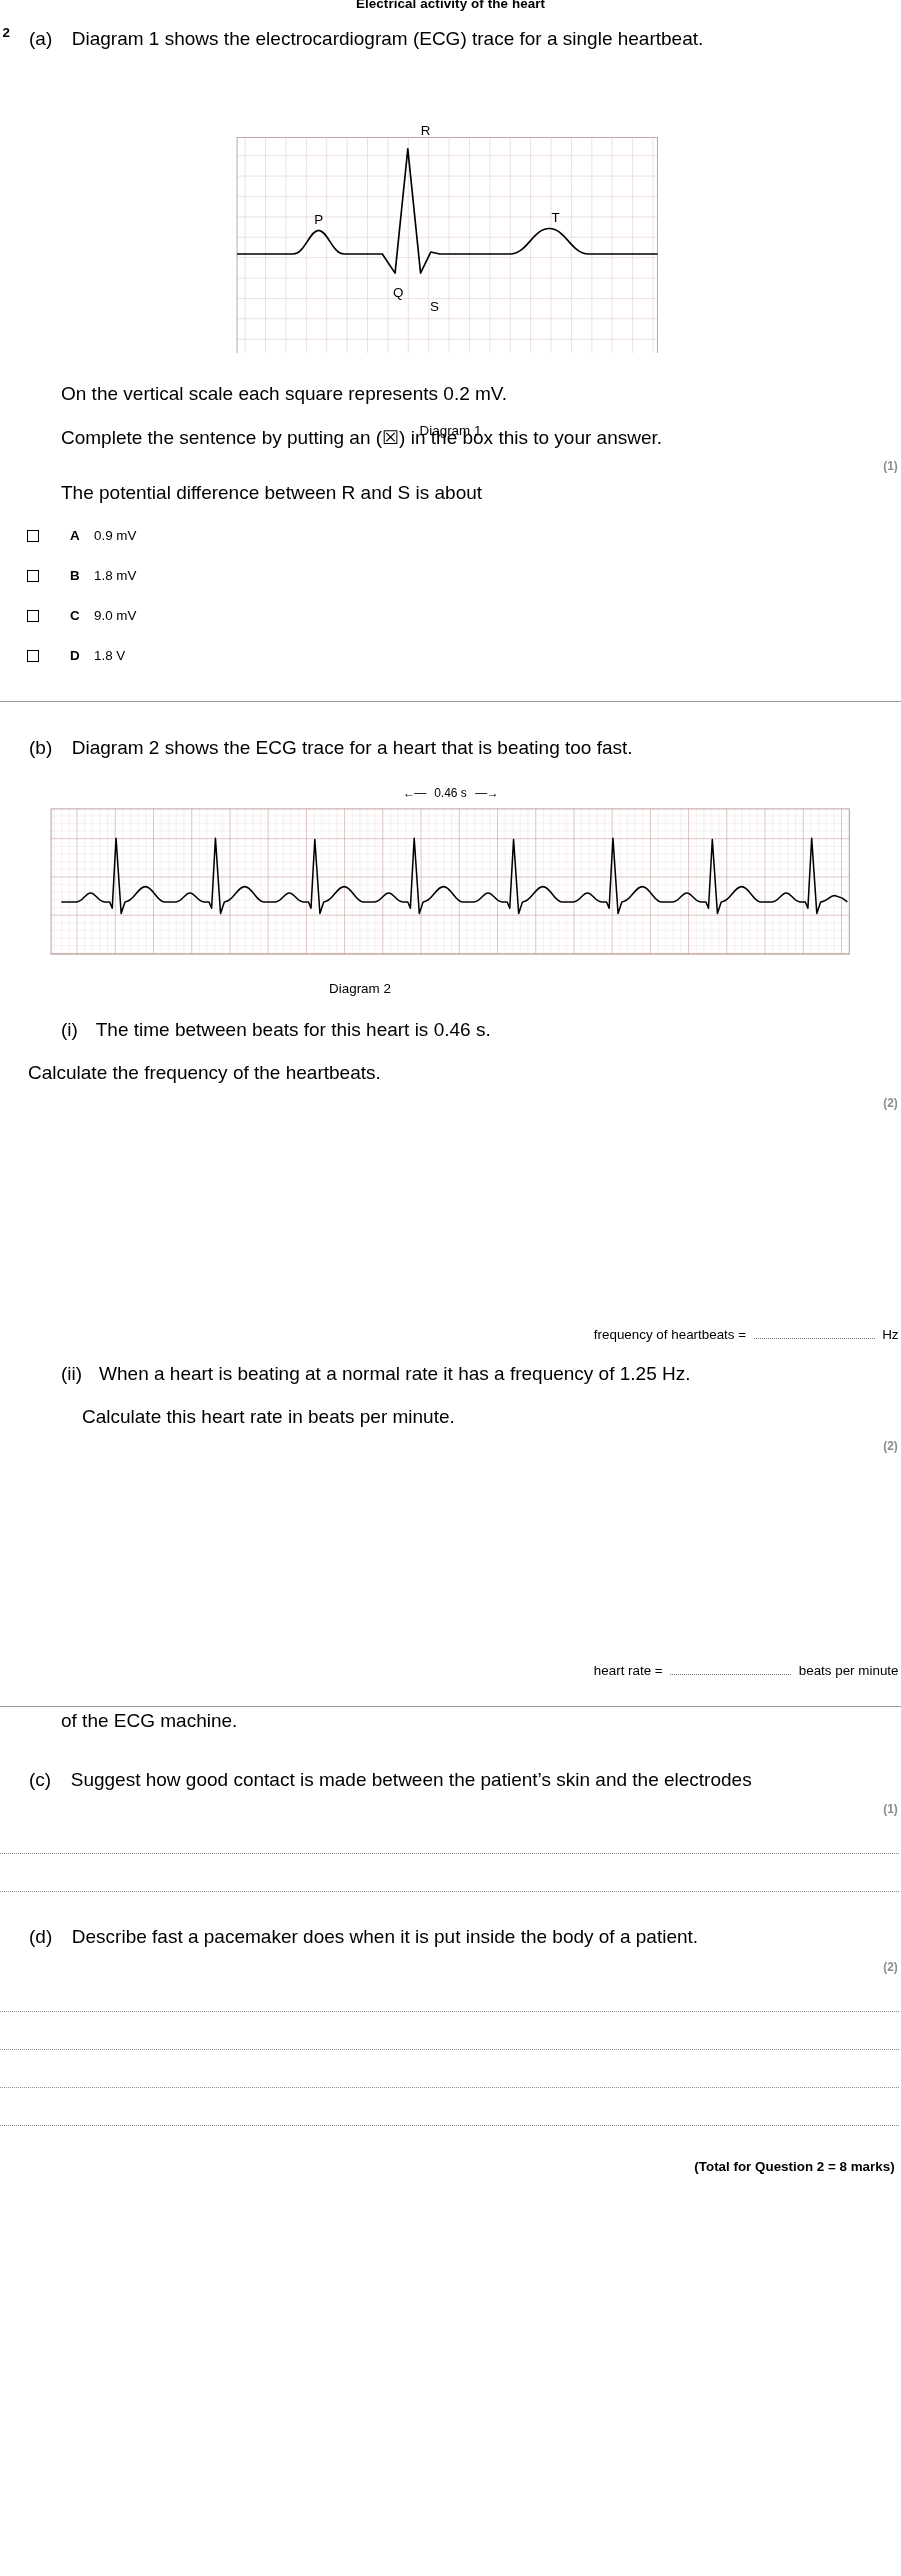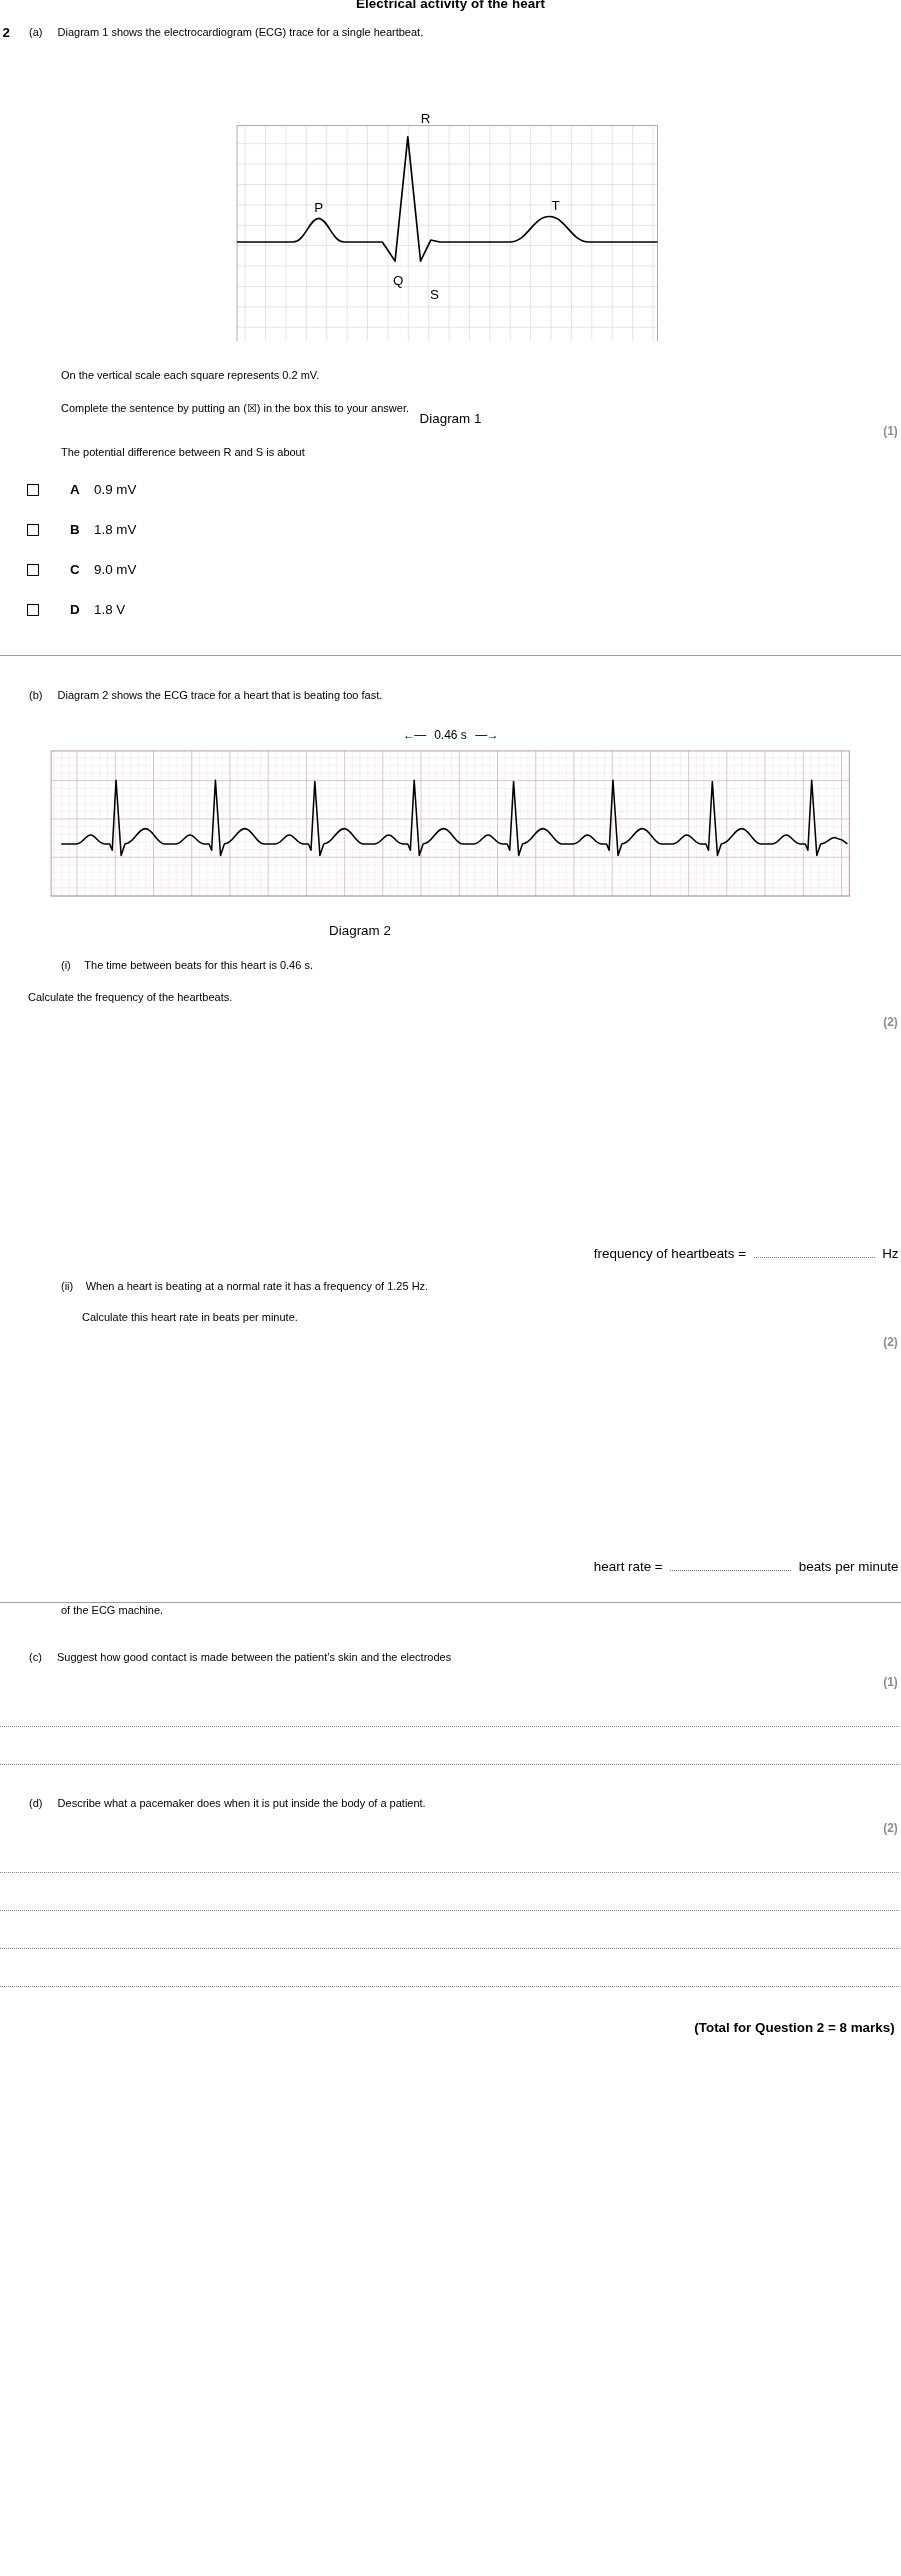--- a/index.html
+++ b/index.html
@@ -28,21 +28,21 @@
     margin-top: -3.8px;
     letter-spacing: 0.1px;
   }
   .qnum {
     position: absolute;
     left: 0px;
     font-weight: bold;
     font-size: 13.4px;
   }
   .stem {
-    font-size: 11px;
+    font-size: 19px;
     line-height: 1.45;
   }
   .indent-a { margin-left: 29px; }
   .indent-b { margin-left: 61px; }
   .indent-c { margin-left: 82px; }
 
   .marks {
     color: #8d8d8d;
     font-weight: bold;
     font-size: 12px;
@@ -313,21 +313,21 @@
 
   <div class="dot-block">
     <div class="full-dotted"></div>
     <div style="height:37px;"></div>
     <div class="full-dotted"></div>
   </div>
 
   <div class="stem indent-a" style="margin-top:31px;">
     <span>(d)</span>
     <span style="display:inline-block;width:9px;"></span>
-    <span>Describe what a pacemaker does when it is put inside the body of a patient.</span>
+    <span>Describe fast a pacemaker does when it is put inside the body of a patient.</span>
   </div>
   <div class="marks" style="margin-top:9px;">(2)</div>
 
   <div class="dot-block">
     <div class="full-dotted"></div>
     <div style="height:37px;"></div>
     <div class="full-dotted"></div>
     <div style="height:37px;"></div>
     <div class="full-dotted"></div>
     <div style="height:37px;"></div>

